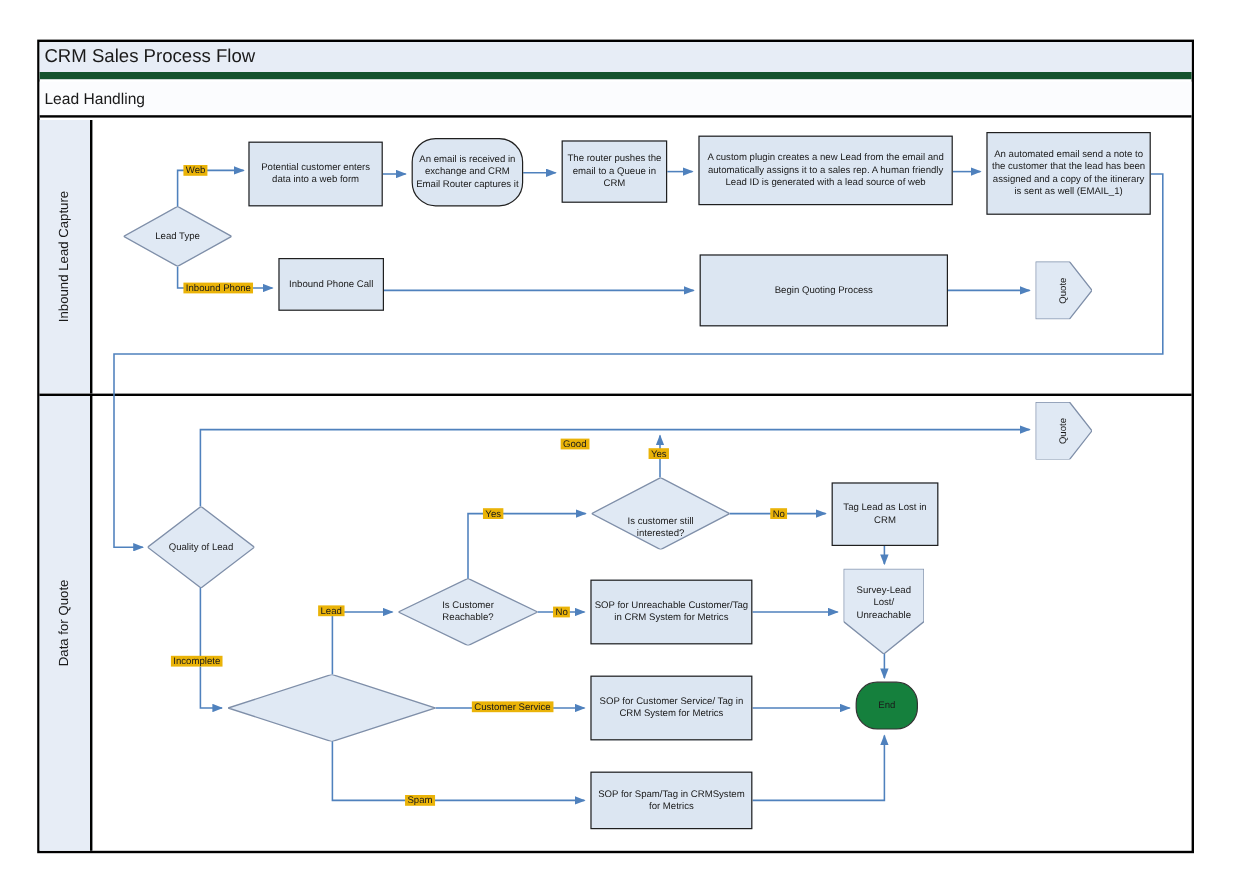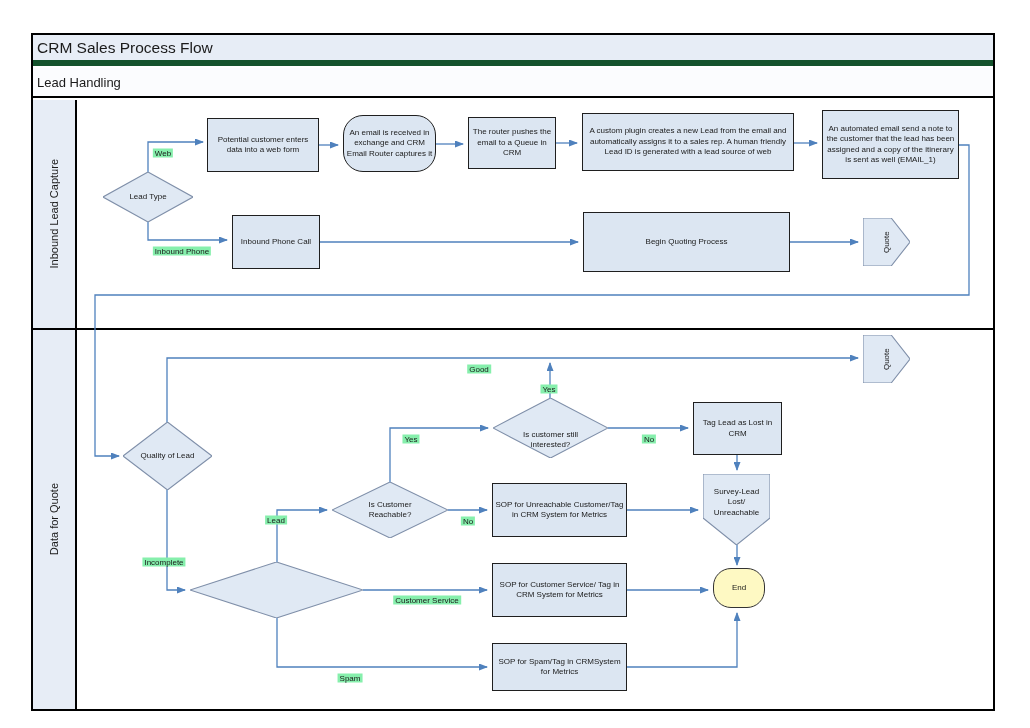--- a/index.html
+++ b/index.html
@@ -11,27 +11,27 @@
              display:flex;align-items:center;padding-left:4px;font-size:15.5px;}
   .subtitle-row{left:33px;top:68px;width:960px;height:30px;background:#fbfcfe;border-bottom:2px solid #000;
              display:flex;align-items:center;padding-left:4px;font-size:13px;}
   .lane-cell{background:#e7edf6;border-right:2px solid #000;display:flex;align-items:center;justify-content:center;}
   .lane-cell span{writing-mode:vertical-rl;transform:rotate(180deg);font-size:11px;white-space:nowrap;}
   .lane-sep{left:33px;top:328px;width:960px;height:2px;background:#000;}
   .wires{left:0;top:0;width:1030px;height:728px;pointer-events:none;}
   .node{position:absolute;box-sizing:border-box;display:flex;align-items:center;justify-content:center;
         text-align:center;font-size:8px;line-height:1.3;padding:1px 2px;}
   .box{background:#dce6f2;border:1.4px solid #1f1f1f;}
-  .end{background:#fef9c3;border:1.4px solid #333;border-radius:18px;}
+  .end{background:#15803d;border:1.4px solid #333;border-radius:18px;}
   .shape-bg{position:absolute;left:0;top:0;width:100%;height:100%;}
   .shape-bg polygon{fill:#e0e9f4;stroke:#7f8fa9;stroke-width:1.1px;}
   .shape-label{position:relative;z-index:1;}
   .rot{transform:rotate(-90deg);white-space:nowrap;}
-  .edge-label{position:absolute;transform:translate(-50%,-50%);background:#86efac;padding:0 2px;
-              font-size:8px;white-space:nowrap;z-index:2;margin-top:11px;}
+  .edge-label{position:absolute;transform:translate(-50%,-50%);background:#eab308;padding:0 2px;
+              font-size:8px;white-space:nowrap;z-index:2;}
 </style>
 </head>
 <body>
 
 <div class="canvas">
 
   <div class="abs frame"></div>
 
   <div class="abs title-row">
     <span>CRM Sales Process Flow</span>
@@ -91,21 +91,21 @@
   <div class="node box" style="left:207px;top:118px;width:112px;height:54px;">Potential customer enters data into a web form</div>
 
   <div class="node box" style="left:343px;top:115px;width:93px;height:57px;border-radius:20px;">An email is received in exchange and CRM Email Router captures it</div>
 
   <div class="node box" style="left:468px;top:117px;width:88px;height:52px;">The router pushes the email to a Queue in CRM</div>
 
   <div class="node box" style="left:582px;top:113px;width:212px;height:58px;">A custom plugin creates a new Lead from the email and automatically assigns it to a sales rep. A human friendly Lead ID is generated with a lead source of web</div>
 
   <div class="node box" style="left:822px;top:110px;width:137px;height:69px;">An automated email send a note to the customer that the lead has been assigned and a copy of the itinerary is sent as well (EMAIL_1)</div>
 
-  <div class="node box" style="left:232px;top:215px;width:88px;height:54px;">Inbound Phone Call</div>
+  <div class="node box" style="left:232px;top:215px;width:88px;height:44px;">Inbound Phone Call</div>
 
   <div class="node box" style="left:583px;top:212px;width:207px;height:60px;">Begin Quoting Process</div>
 
   <div class="node" style="left:863px;top:218px;width:47px;height:48px;">
     <svg class="shape-bg" viewBox="0 0 100 100" preserveAspectRatio="none">
       <polygon points="0,0 60,0 100,50 60,100 0,100" vector-effect="non-scaling-stroke"></polygon>
       </svg>
     <span class="shape-label rot">Quote</span>
   </div>
 
@@ -156,21 +156,21 @@
   </div>
 
   <div class="node box" style="left:492px;top:563px;width:135px;height:54px;">SOP for Customer Service/ Tag in CRM System for Metrics</div>
 
   <div class="node box" style="left:492px;top:643px;width:135px;height:48px;">SOP for Spam/Tag in CRMSystem for Metrics</div>
 
   <div class="node end" style="left:713px;top:568px;width:52px;height:40px;">End</div>
 
   <span class="edge-label" style="left:163px;top:142px;">Web</span>
   <span class="edge-label" style="left:182px;top:240px;">Inbound Phone</span>
-  <span class="edge-label" style="left:479px;top:358px;">Good</span>
+  <span class="edge-label" style="left:479px;top:370px;">Good</span>
   <span class="edge-label" style="left:549px;top:378px;">Yes</span>
   <span class="edge-label" style="left:411px;top:428px;">Yes</span>
   <span class="edge-label" style="left:649px;top:428px;">No</span>
   <span class="edge-label" style="left:276px;top:509px;">Lead</span>
   <span class="edge-label" style="left:468px;top:510px;">No</span>
   <span class="edge-label" style="left:164px;top:551px;">Incomplete</span>
   <span class="edge-label" style="left:427px;top:589px;">Customer Service</span>
   <span class="edge-label" style="left:350px;top:667px;">Spam</span>
 
 </div>

